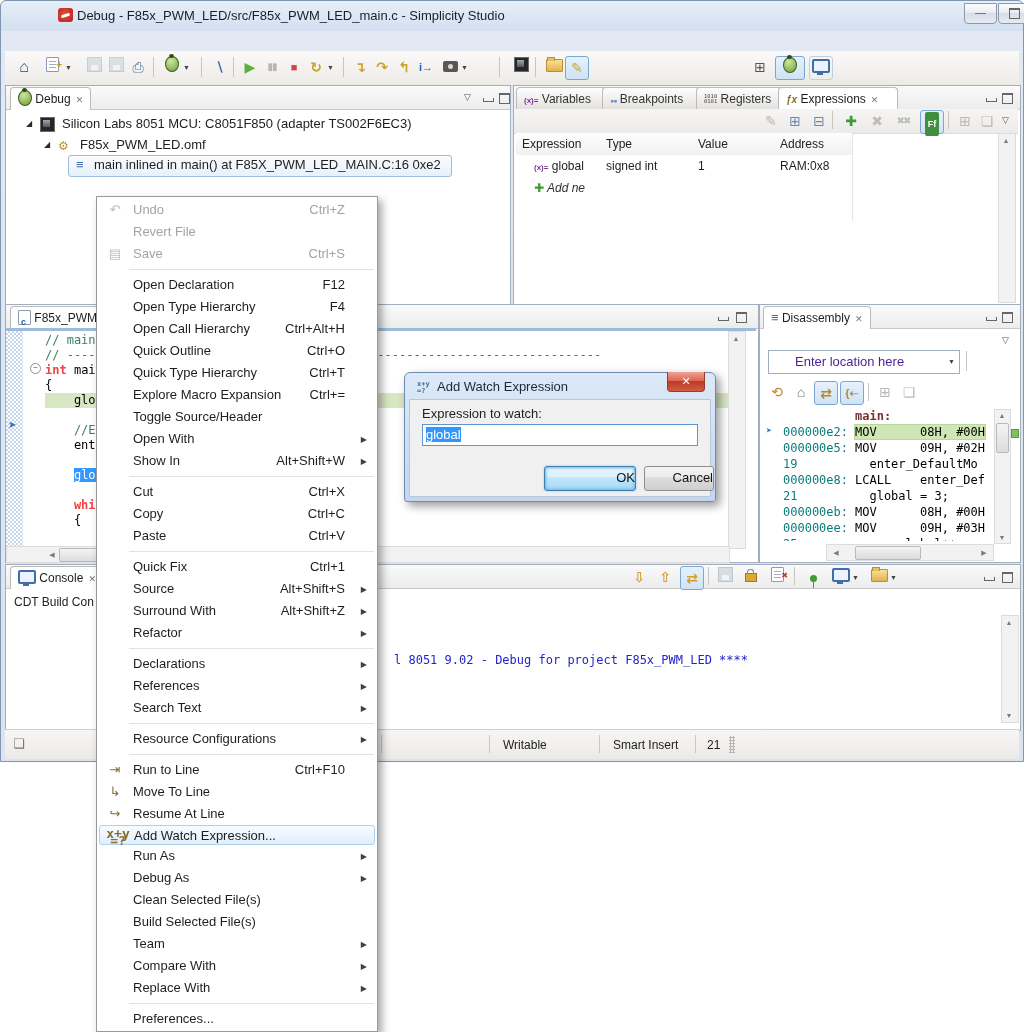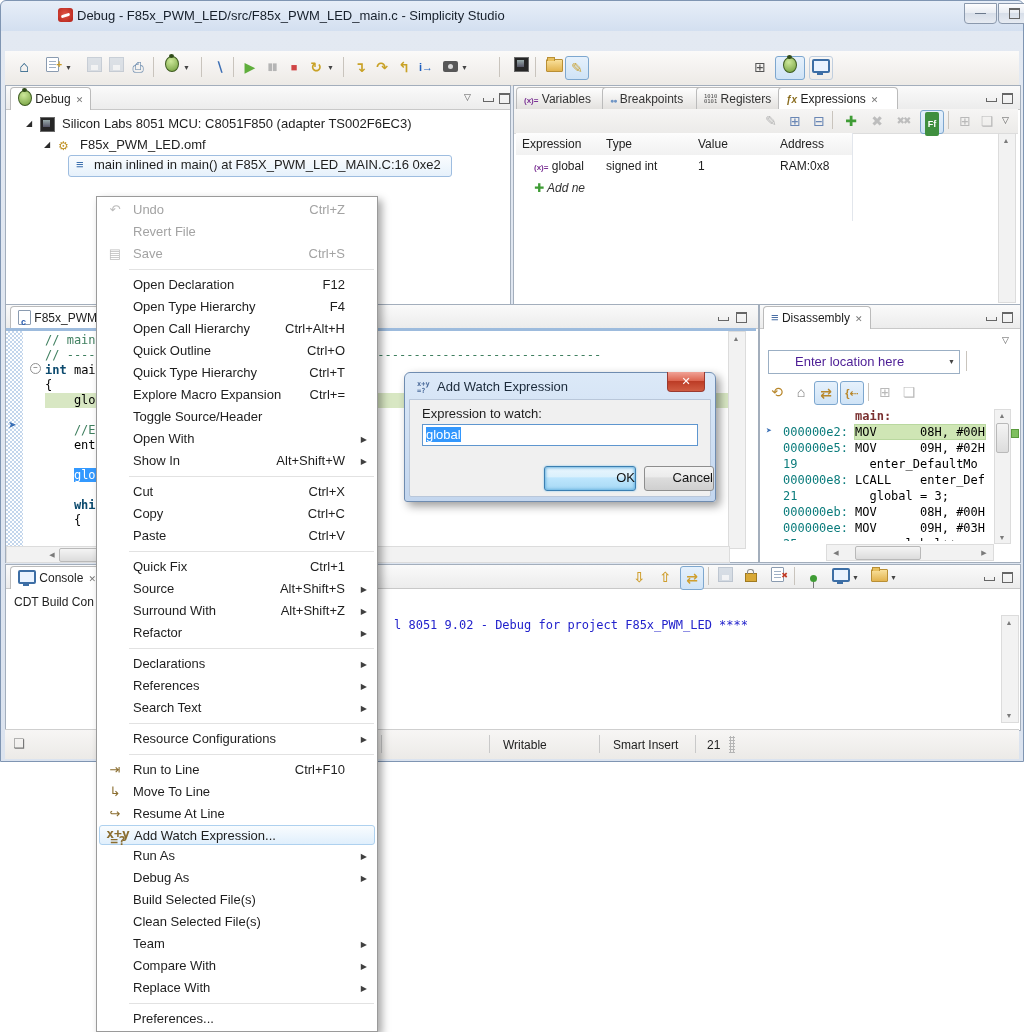--- a/index.html
+++ b/index.html
@@ -71,33 +71,33 @@
   .ic-fx{font-size:10px;font-style:italic;font-weight:bold;color:#8a6d1f;}
   .ff-badge{display:inline-block;background:#3f8f3f;color:#fff;font-weight:bold;font-size:9px;padding:1px 3px;border-radius:2px;}
   
   .sbv{position:absolute;width:16px;background:#f2f2f2;border:1px solid #dcdcdc;}
   .sbh{position:absolute;height:15px;background:#f2f2f2;border:1px solid #dcdcdc;}
   .sarrow{position:absolute;font-size:7px;color:#7a7a7a;width:14px;text-align:center;}
   .sthumb{position:absolute;background:linear-gradient(#f4f4f4,#dcdcdc);border:1px solid #b9b9b9;border-radius:2px;}
   
   .gutter{position:absolute;background:conic-gradient(#c3d6ec 25%,#fff 0 50%,#c3d6ec 0 75%,#fff 0) 0 0/4px 4px;}
   .cl{height:15px;line-height:15px;white-space:pre;font:12px "DejaVu Sans Mono",monospace;color:#000;}
-  .cl .kw{color:#0c4a6e;font-weight:bold;}
+  .cl .kw{color:#ef4444;font-weight:bold;}
   .cl .cmt,.cl.cmtline{color:#3f7f5f;}
   .cl.cur{background:#d8e7c3;}
   .cl .sel{background:#3399ff;color:#fff;}
   .fold{position:absolute;width:9px;height:9px;border:1px solid #919191;border-radius:50%;background:#fff;font-size:8px;line-height:8px;text-align:center;color:#555;}
   
   .dl{height:16px;line-height:16px;white-space:pre;font:12px "DejaVu Sans Mono",monospace;position:relative;padding-left:22px;color:#000;}
   .dl .da{display:inline-block;width:72px;color:#0b7c7c;}
   .dl.lb .dc{font-weight:bold;color:#7a3030;}
   .dl.cur .dc{background:#cfe6b5;outline:1px solid #b9d89f;}
   .dl .arr{position:absolute;left:5px;top:0;color:#3a6fb5;font-size:10px;}
   
-  .cn{height:17px;line-height:17px;white-space:pre;font:12px "DejaVu Sans Mono",monospace;color:#000;}
+  .cn{height:17px;line-height:17px;white-space:pre;font:12px "DejaVu Sans Mono",monospace;color:#000;margin-top:35px;}
   .cn.bl,.c-blue{color:#2323cc;}
   
   .statusbar{left:4px;top:728px;width:1014px;height:29px;background:linear-gradient(#f7f6f5,#eceae7);border-top:1px solid #cfcfcf;}
   .ssep{position:absolute;top:5px;width:1px;height:18px;background:#c9c9c9;}
   .sfield{position:absolute;top:8px;font-size:12px;color:#222;}
   .grip{position:absolute;top:6px;width:6px;height:17px;background-image:radial-gradient(#b5b5b5 1px,transparent 1.1px);background-size:3px 3px;}
   
   #context-menu{left:96px;top:196px;width:282px;height:836px;background:#fff;border:1px solid #9a9a9a;box-shadow:4px 4px 8px rgba(0,0,0,.35);padding-top:2px;box-sizing:border-box;z-index:60;}
   .mi{position:relative;height:22px;line-height:22px;font-size:13px;color:#1e1e1e;}
   .mi-label{position:absolute;left:36px;white-space:nowrap;}
@@ -554,27 +554,27 @@
         <span class="mi-sub">▶</span>
       </div>
       <div class="mi">
         <span class="mi-icon"></span>
         <span class="mi-label">Debug As</span>
         <span class="mi-short"></span>
         <span class="mi-sub">▶</span>
       </div>
       <div class="mi">
         <span class="mi-icon"></span>
+        <span class="mi-label">Clean Selected File(s)</span>
+        <span class="mi-short"></span>
+
+      </div>
+      <div class="mi">
+        <span class="mi-icon"></span>
         <span class="mi-label">Build Selected File(s)</span>
-        <span class="mi-short"></span>
-
-      </div>
-      <div class="mi">
-        <span class="mi-icon"></span>
-        <span class="mi-label">Clean Selected File(s)</span>
         <span class="mi-short"></span>
 
       </div>
       <div class="mi">
         <span class="mi-icon"></span>
         <span class="mi-label">Team</span>
         <span class="mi-short"></span>
         <span class="mi-sub">▶</span>
       </div>
       <div class="mi">

